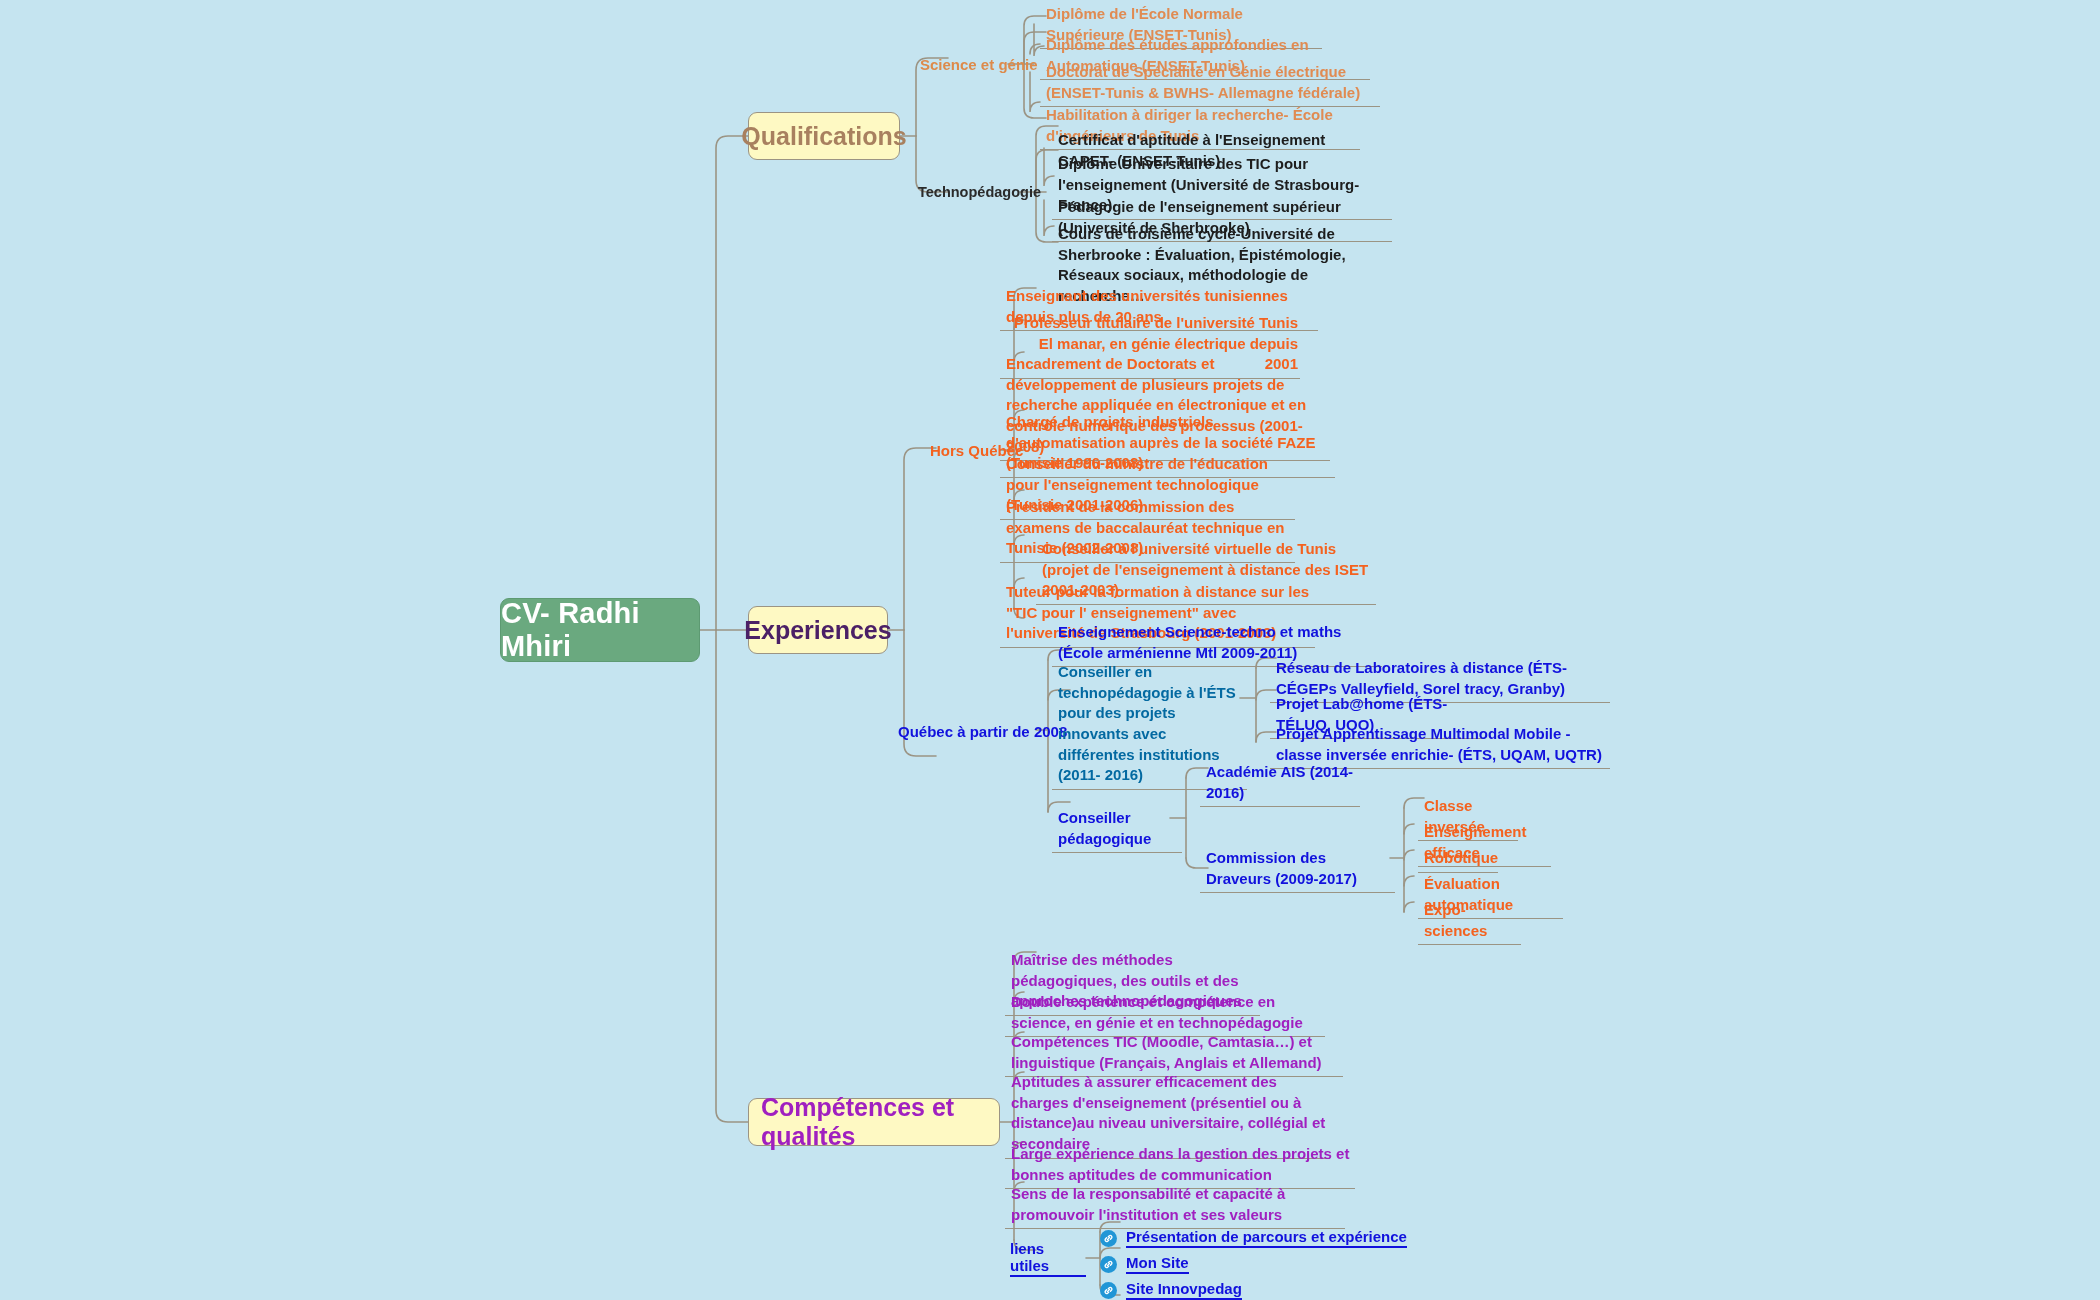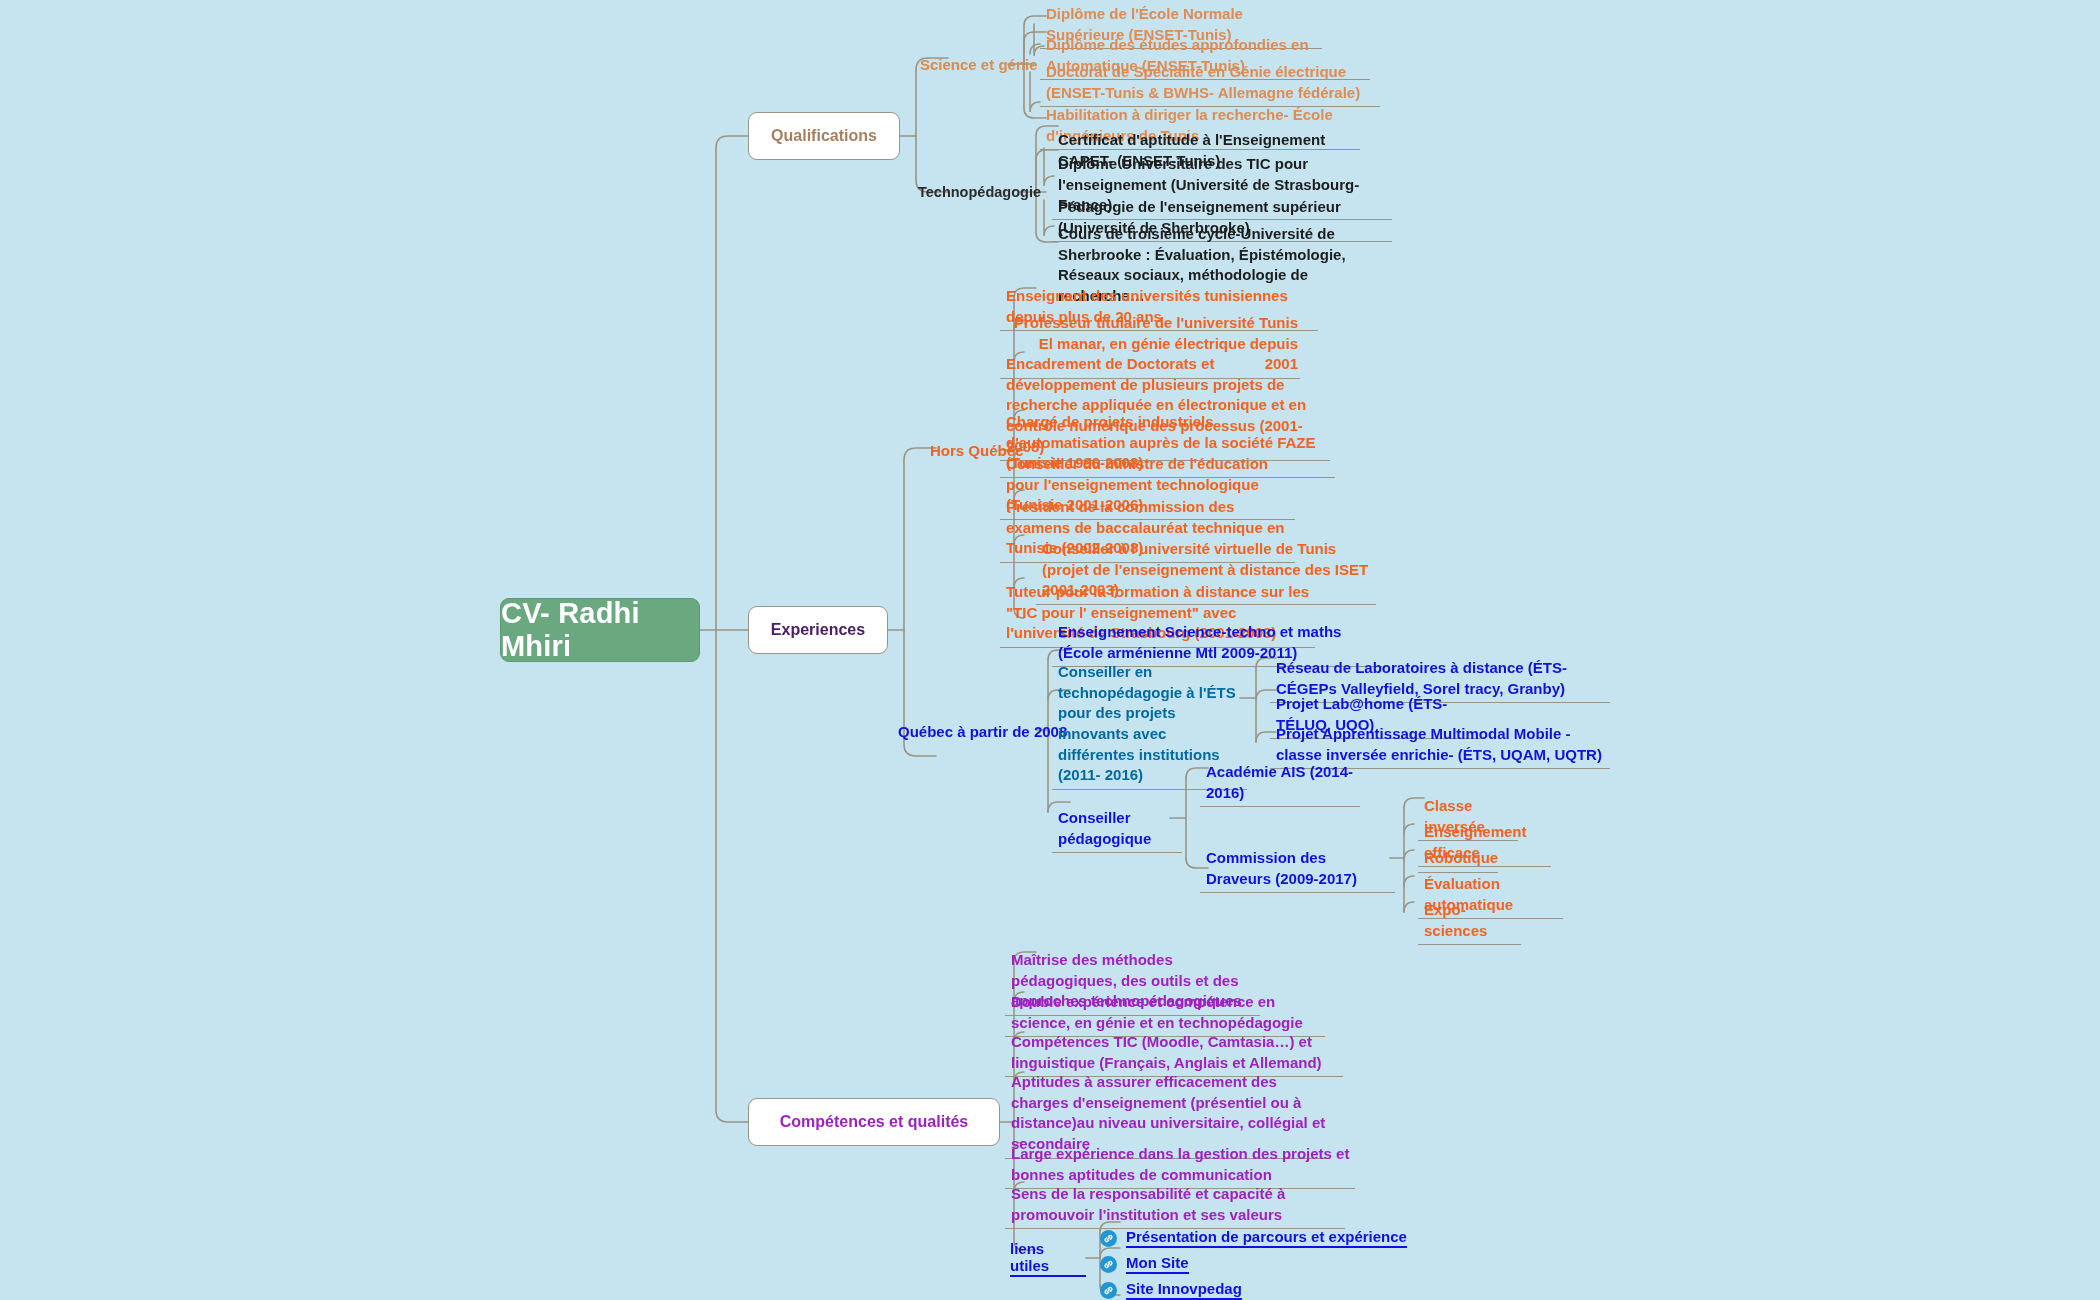--- a/index.html
+++ b/index.html
@@ -22,25 +22,25 @@
     border-radius:9px;
     color:#ffffff;
     font-size:29px;
     font-weight:bold;
     display:flex;align-items:center;justify-content:center;
     letter-spacing:.2px;
   }
 
   
   .branch{
-    background:#ffffff;
+    background:#fef9c3;
     border:1.4px solid #9b9484;
     border-radius:9px;
     display:flex;align-items:center;justify-content:center;
-    font-size:16px;font-weight:bold;
+    font-size:25px;font-weight:bold;
     padding:0 12px;
   }
 
   
   .sublabel{
     font-size:15px;font-weight:bold;
     display:flex;align-items:flex-end;
     white-space:nowrap;
   }
   .sublabel.mid{align-items:center;}

